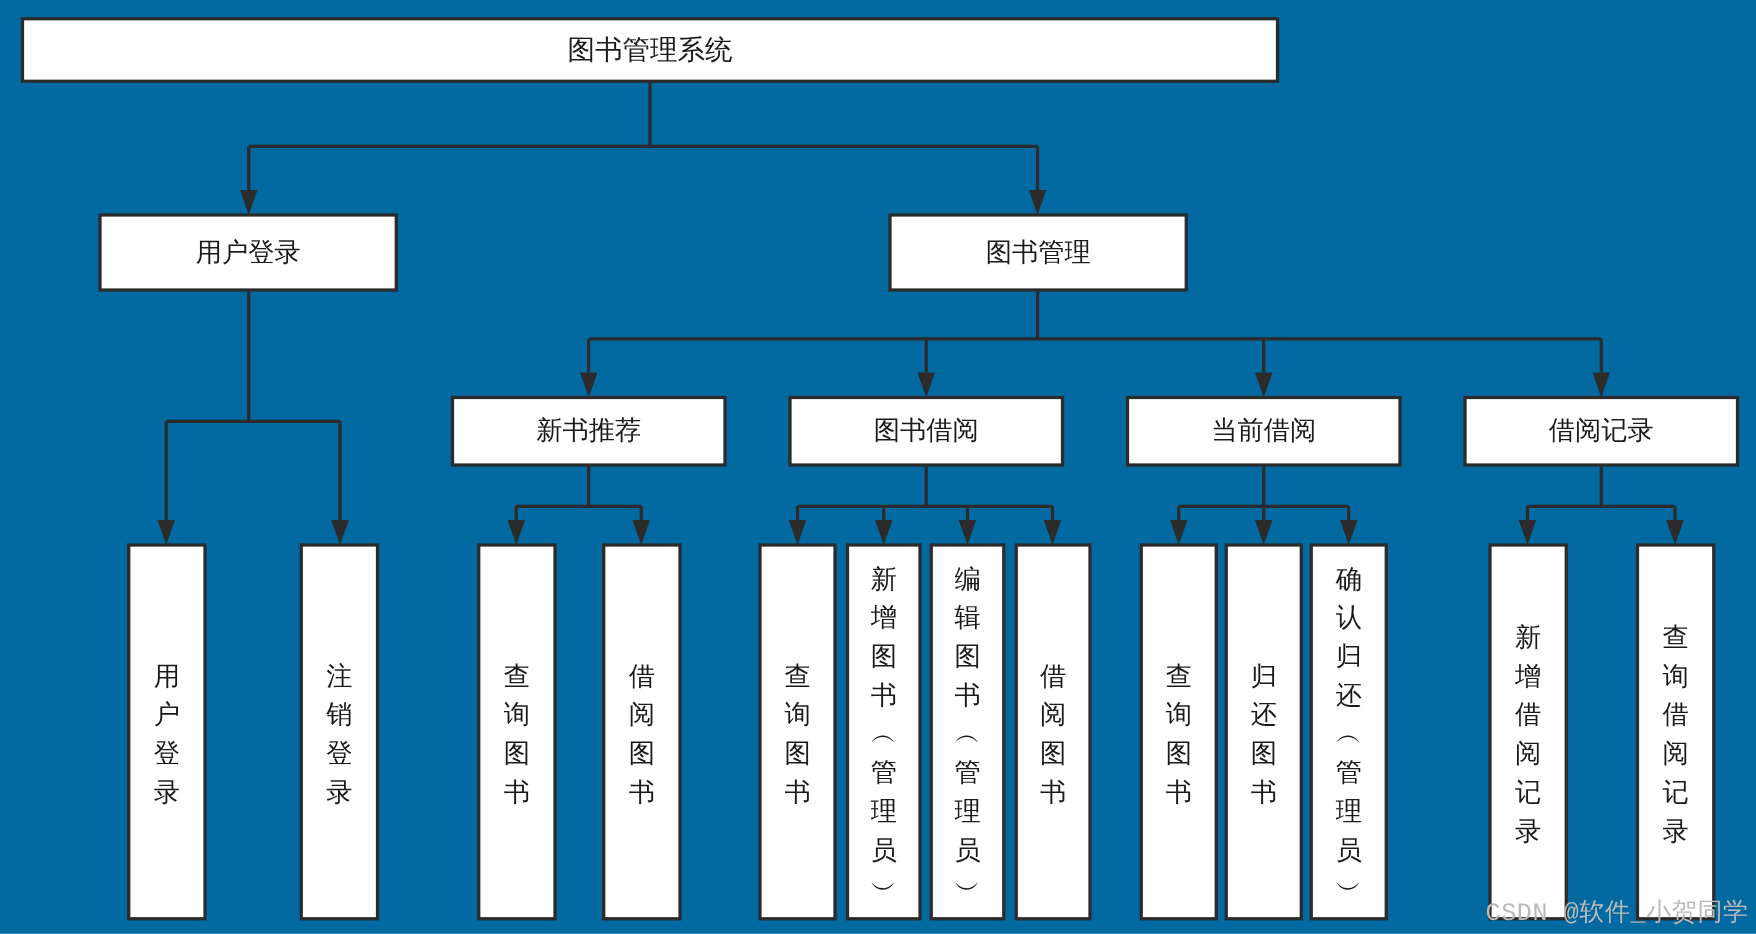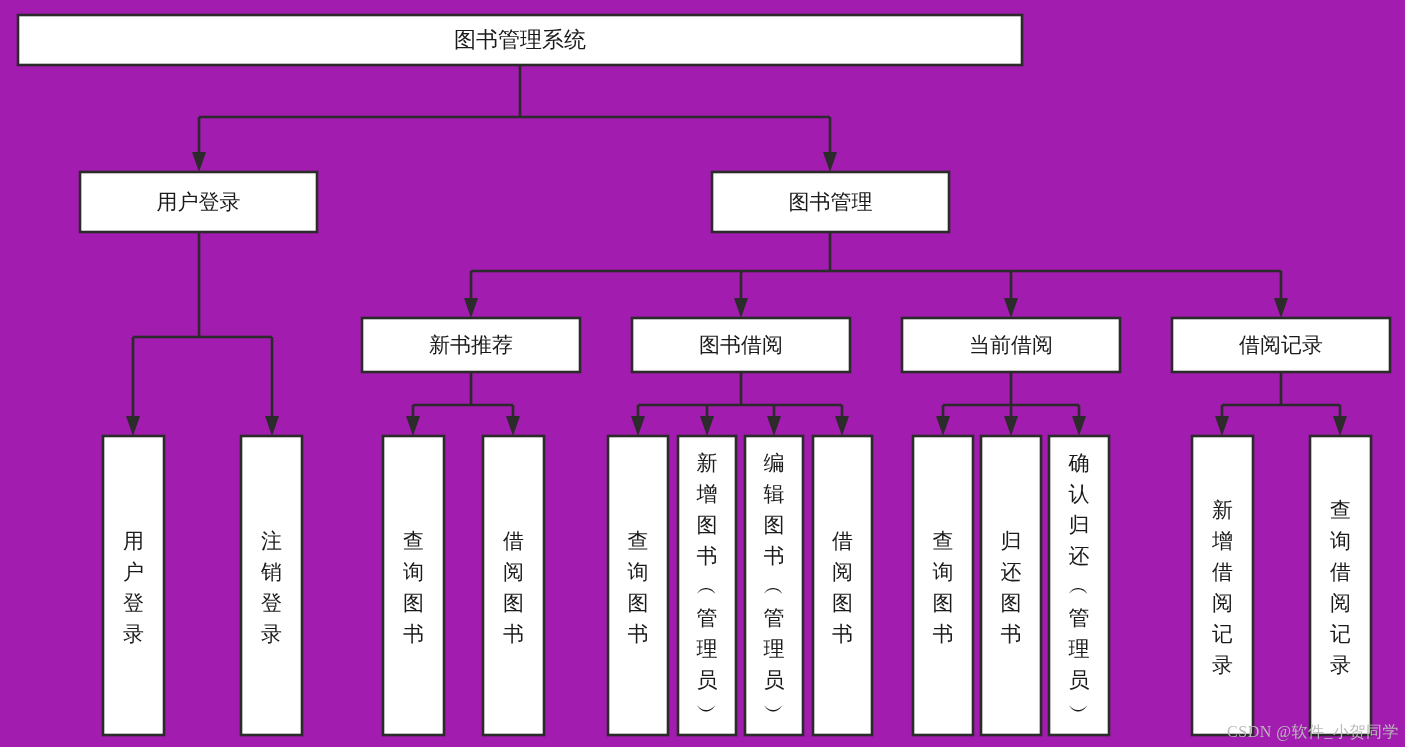--- a/index.html
+++ b/index.html
@@ -11,21 +11,21 @@
   body {
     width: 1405px;
     height: 747px;
     overflow: hidden;
     font-family: "Liberation Sans", "DejaVu Sans", sans-serif;
   }
   #diagram-root {
     position: relative;
     width: 1405px;
     height: 747px;
-    background: #a21caf;
+    background: #0369a1;
   }
   svg.diagram-canvas {
     position: absolute;
     left: 0;
     top: 0;
     width: 1405px;
     height: 747px;
     display: block;
   }
   .node-box {
@@ -65,22 +65,22 @@
   .node-label-v {
     font-family: "Liberation Sans", "DejaVu Sans", sans-serif;
     font-size: 21px;
     fill: #1a1a1a;
     text-anchor: middle;
   }
   .watermark-text {
     position: absolute;
     right: 6px;
     bottom: 4px;
-    font-family: Liberation Serif, serif;
-    font-size: 16px;
+    font-family: Liberation Mono, monospace;
+    font-size: 20px;
     color: #b9b9b9;
     white-space: nowrap;
     letter-spacing: 0.5px;
   }
 </style>
 </head>
 <body>
 
 <div id="diagram-root">
 

